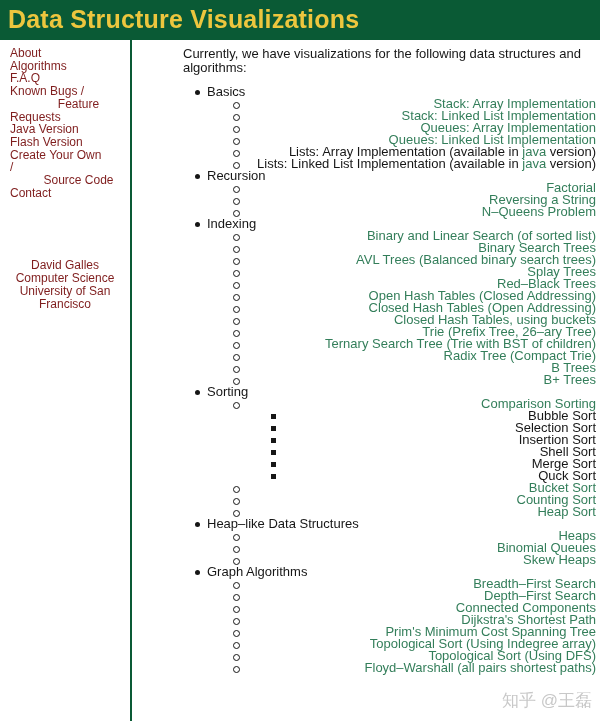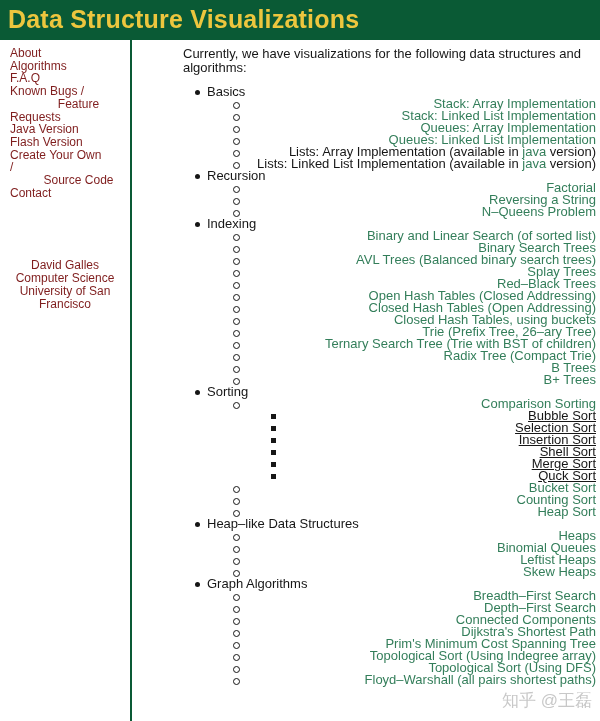--- a/index.html
+++ b/index.html
@@ -63,21 +63,21 @@
     padding: 7px 4px 0 13px;
     color: #161616;
     font-size: 13px;
     line-height: 14px;
     overflow: hidden;
     margin-left: 38px;
   }
   .content ul { list-style: none; }
   ul.lvl1 { padding-left: 24px; margin-top: 11px; }
   ul.lvl2 { padding-left: 38px; text-align: right; }
-  ul.lvl3 { padding-left: 38px; text-decoration: underline; }
+  ul.lvl3 { padding-left: 38px; }
   .content li { position: relative; line-height: 12px; white-space: nowrap; }
   .content li::before {
     content: "";
     position: absolute;
     left: -12px;
     top: 4px;
     width: 5px; height: 5px;
   }
   li.l1::before { background: #161616; border-radius: 50%; }
   li.l2::before { background: transparent; border: 1px solid #161616; border-radius: 50%; }
@@ -183,21 +183,20 @@
                 <li class="l3"><span>Merge Sort</span></li>
                 <li class="l3"><span>Quck Sort</span></li>
               </ul></li>
             <li class="l2"><span class="link">Bucket Sort</span></li>
             <li class="l2"><span class="link">Counting Sort</span></li>
             <li class="l2"><span class="link">Heap Sort</span></li>
           </ul></li>
         <li class="l1"><span>Heap–like Data Structures</span><ul class="lvl2">
             <li class="l2"><span class="link">Heaps</span></li>
             <li class="l2"><span class="link">Binomial Queues</span></li>
-            <li class="l2"><span class="link">Leftist Heaps</span></li>
             <li class="l2"><span class="link">Skew Heaps</span></li>
           </ul></li>
         <li class="l1"><span>Graph Algorithms</span><ul class="lvl2">
             <li class="l2"><span class="link">Breadth–First Search</span></li>
             <li class="l2"><span class="link">Depth–First Search</span></li>
             <li class="l2"><span class="link">Connected Components</span></li>
             <li class="l2"><span class="link">Dijkstra's Shortest Path</span></li>
             <li class="l2"><span class="link">Prim's Minimum Cost Spanning Tree</span></li>
             <li class="l2"><span class="link">Topological Sort (Using Indegree array)</span></li>
             <li class="l2"><span class="link">Topological Sort (Using DFS)</span></li>

